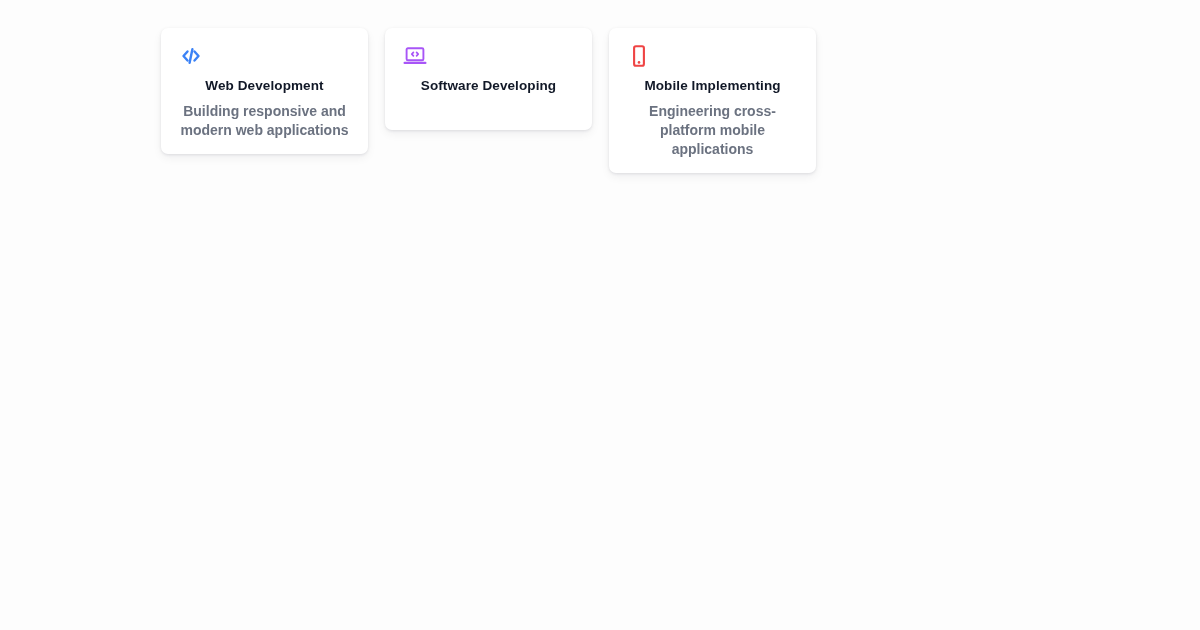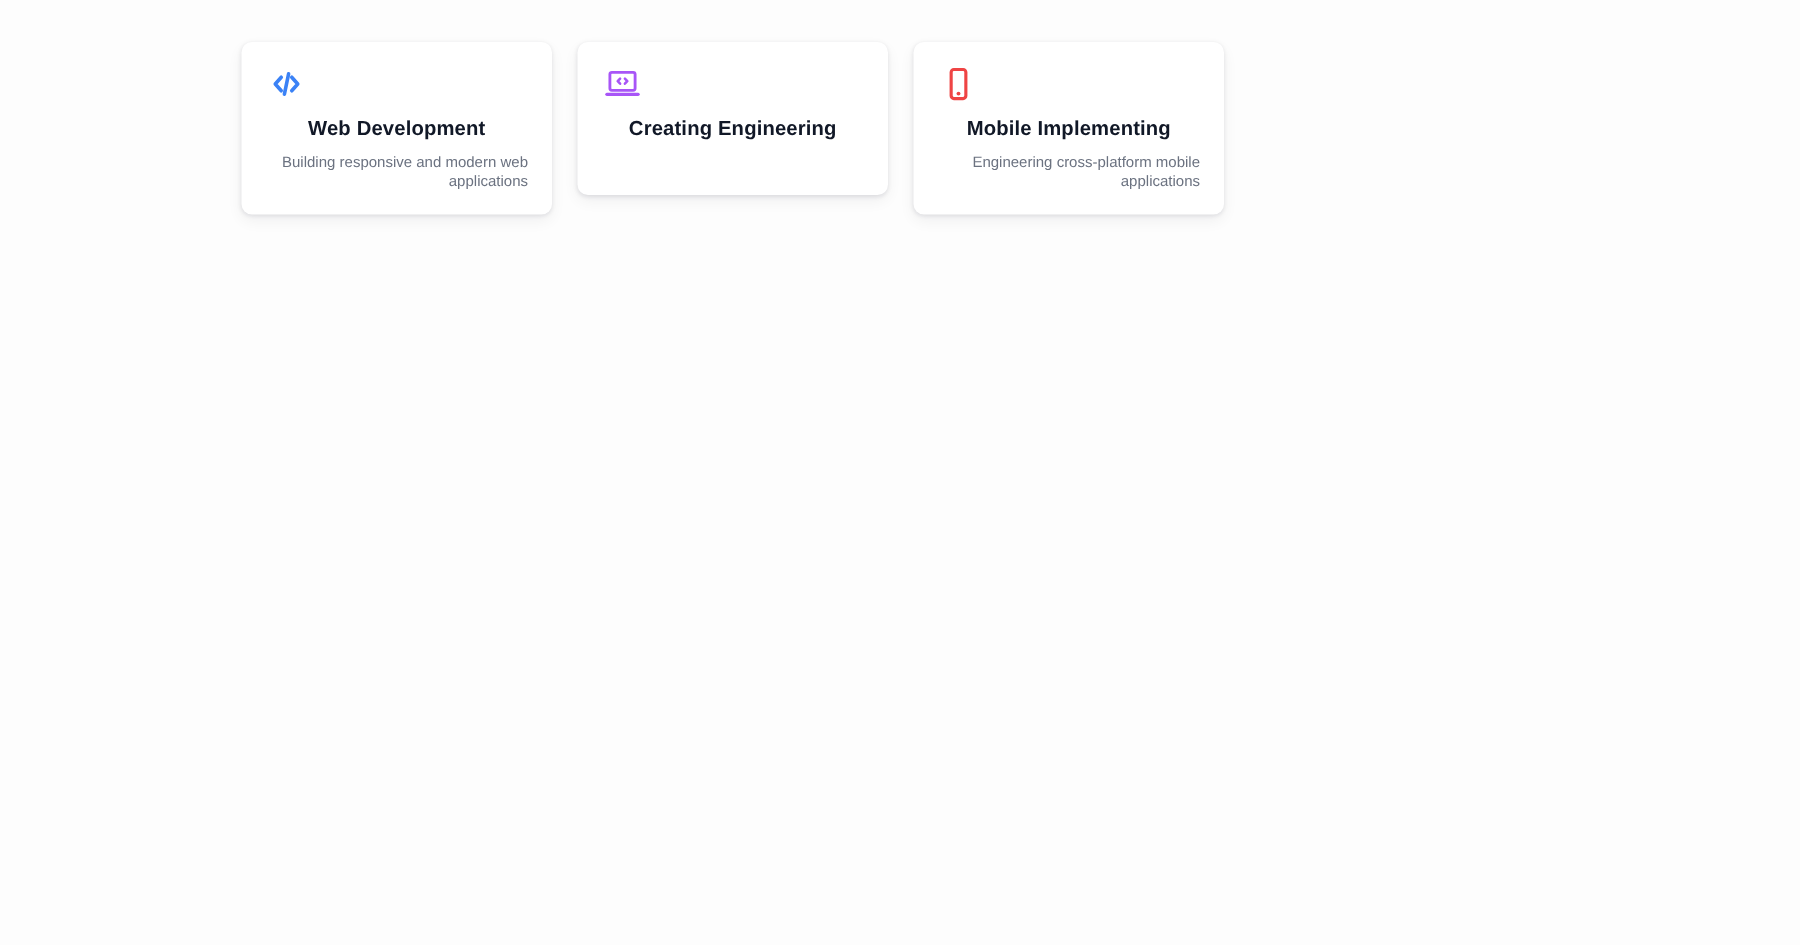--- a/index.html
+++ b/index.html
@@ -64,24 +64,24 @@
     font-size: 13.5px;
     font-weight: bold;
     color: #111827;
     text-align: center;
     line-height: 1.25;
     letter-spacing: 0.1px;
     margin-bottom: 7px;
   }
 
   .card-desc {
-    font-size: 10px;
-    font-weight: normal;
+    font-size: 14px;
+    font-weight: bold;
     color: #6b7280;
-    text-align: right;
+    text-align: center;
     line-height: 1.35;
     max-width: 180px;
   }
 </style>
 </head>
 <body>
 
 <div class="page">
 
   <div class="card-grid">
@@ -100,21 +100,21 @@
 
     <div class="card">
       <span class="card-icon">
         <svg viewBox="0 0 24 24" fill="none" stroke="#a855f7" stroke-width="1.9" stroke-linecap="round" stroke-linejoin="round" aria-hidden="true">
           <rect x="3.6" y="4.2" width="16.8" height="12" rx="1.3"></rect>
           <line x1="1.6" y1="18.9" x2="22.4" y2="18.9" stroke-width="2.2"></line>
           <polyline points="10.4,8.4 8.8,10.1 10.4,11.8" stroke-width="1.7"></polyline>
           <polyline points="13.6,8.4 15.2,10.1 13.6,11.8" stroke-width="1.7"></polyline>
         </svg>
       </span>
-      <div class="card-title">Creating Engineering</div>
+      <div class="card-title">Software Developing</div>
     </div>
 
 
     <div class="card">
       <span class="card-icon">
         <svg viewBox="0 0 24 24" fill="none" stroke="#ef4444" stroke-width="2.1" stroke-linecap="round" stroke-linejoin="round" aria-hidden="true">
           <rect x="7.1" y="2.3" width="9.8" height="19.4" rx="1.8"></rect>
           <line x1="12" y1="18.4" x2="12" y2="18.4" stroke-width="2.6"></line>
         </svg>
       </span>

